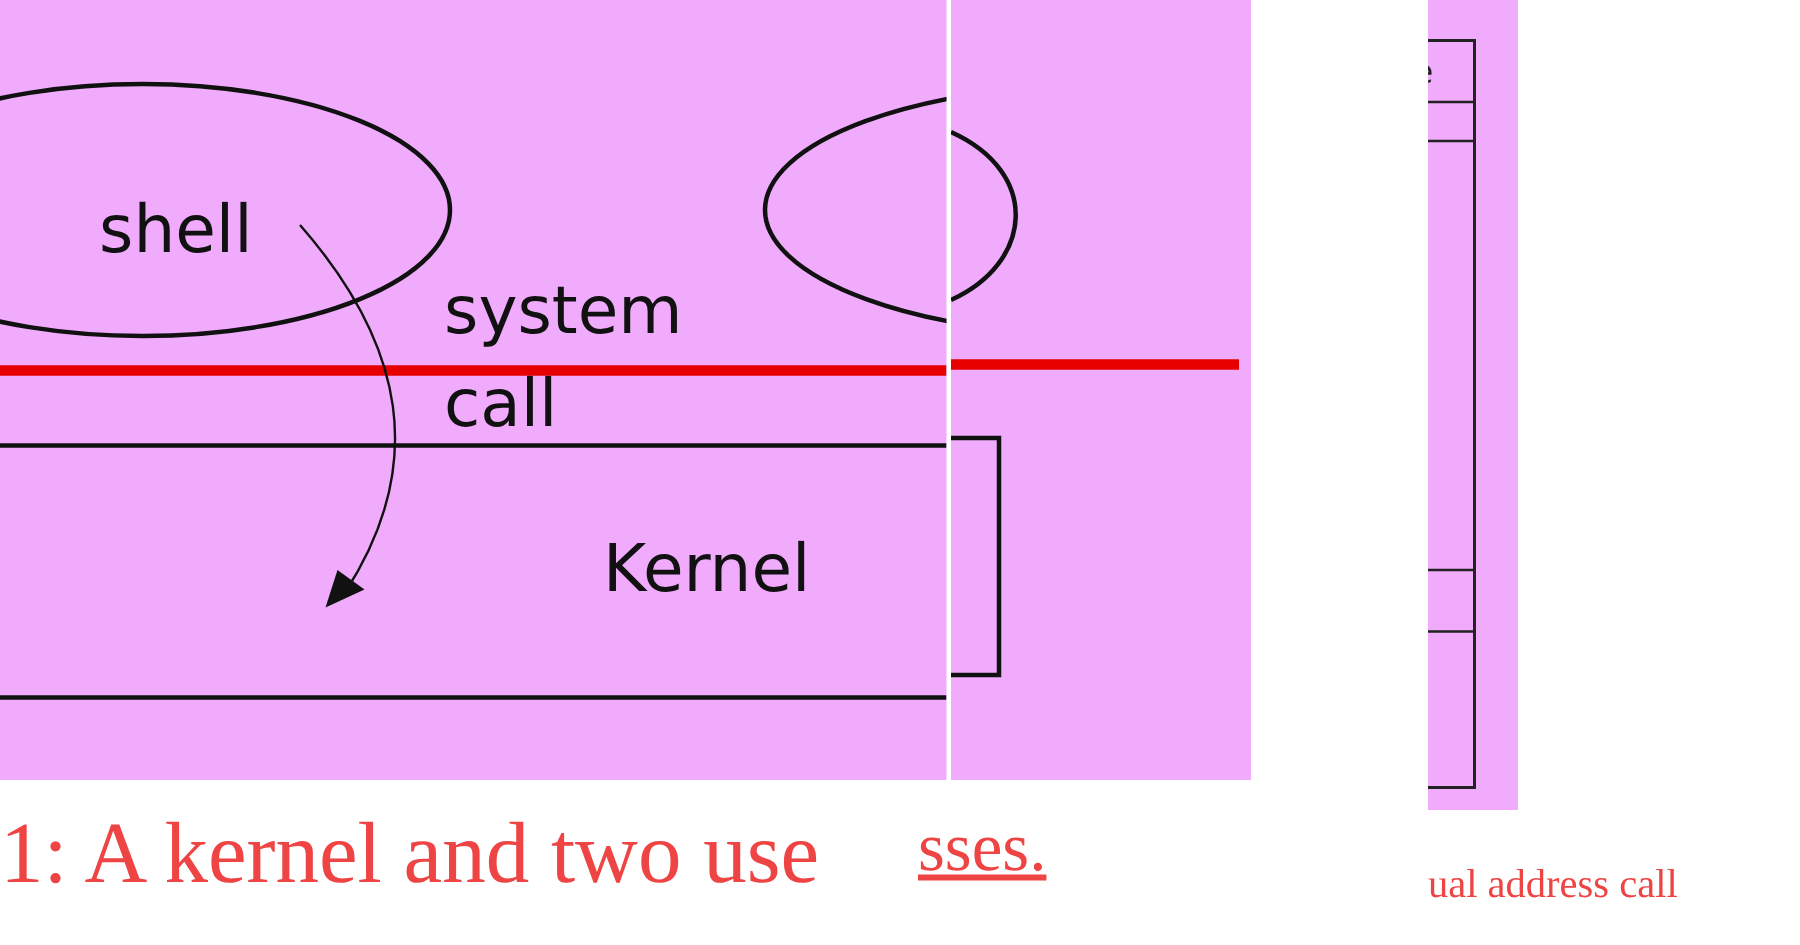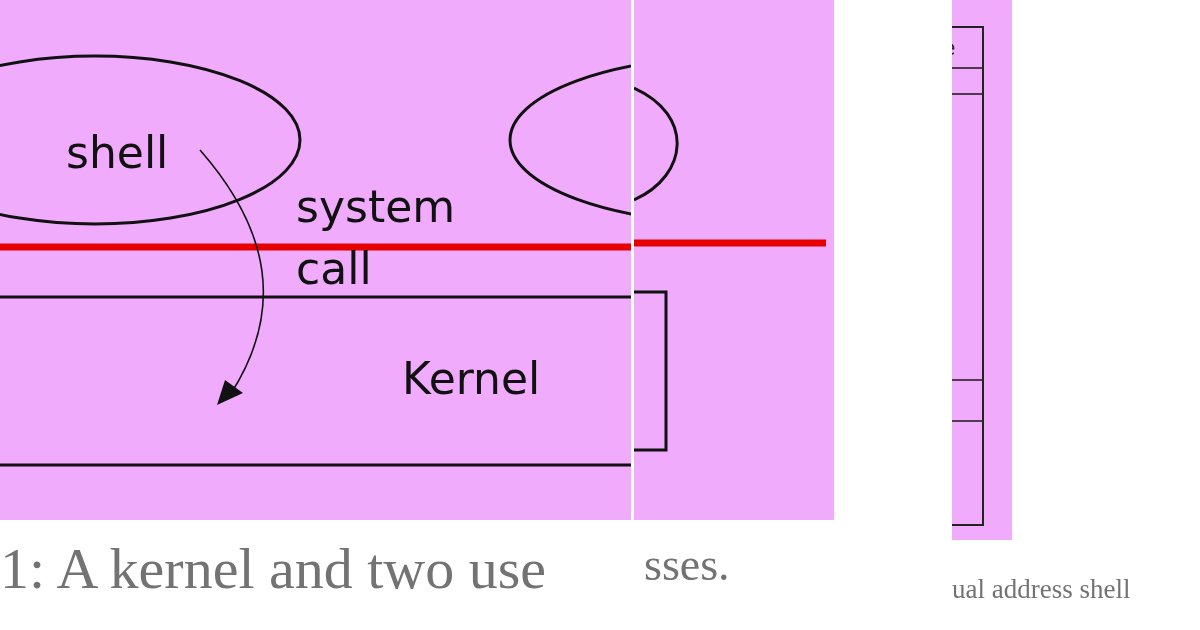--- a/index.html
+++ b/index.html
@@ -1,22 +1,22 @@
 <!DOCTYPE html>
 <html><head>
   <meta charset="utf-8">
   <style>
     html, body { margin: 0; padding: 0; background: #ffffff; }
     body { width: 1200px; height: 630px; position: relative; overflow: hidden; }
     .frag { position: absolute; overflow: hidden; background: #f0abfc; }
     .frag svg { position: absolute; left: 0; top: 0; }
     .sans { font-family: "DejaVu Sans", sans-serif; fill: #111; }
-    .serif { font-family: "Liberation Serif", "DejaVu Serif", serif; color: #737373; }
+    .serif { font-family: "Liberation Serif", "DejaVu Serif", serif; color: #ef4444; }
     .caption-main { position: absolute; left: 0; top: 540px; font-size: 58px; white-space: nowrap; line-height: 1; }
-    .caption-tail { position: absolute; left: 644px; top: 542px; font-size: 46px; white-space: nowrap; line-height: 1; }
+    .caption-tail { position: absolute; left: 612px; top: 542px; font-size: 46px; white-space: nowrap; line-height: 1; text-decoration: underline; }
     .vas-caption { position: absolute; left: 952px; top: 576px; font-size: 27px; white-space: nowrap; line-height: 1; }
   </style>
 </head>
 <body>
 
 <div class="frag" style="left:0;top:0;width:631px;height:520px;">
   <svg width="631" height="520" viewBox="0 0 631 520">
 
     <ellipse cx="95" cy="140" rx="205" ry="84" fill="none" stroke="#111" stroke-width="3"></ellipse>
 
@@ -51,13 +51,13 @@
     <line x1="0" y1="68" x2="31" y2="68" stroke="#222" stroke-width="1.6"></line>
     <line x1="0" y1="94" x2="31" y2="94" stroke="#222" stroke-width="1.6"></line>
     <line x1="0" y1="380" x2="31" y2="380" stroke="#222" stroke-width="1.6"></line>
     <line x1="0" y1="421" x2="31" y2="421" stroke="#222" stroke-width="1.6"></line>
     <text x="-10" y="55" font-size="22" font-family="DejaVu Sans, sans-serif" fill="#222">e</text>
   </svg>
 </div>
 
 <div class="serif caption-main">1: A kernel and two use</div>
 <div class="serif caption-tail">sses.</div>
-<div class="serif vas-caption">ual address shell</div>
+<div class="serif vas-caption">ual address call</div>
 
 </body></html>

